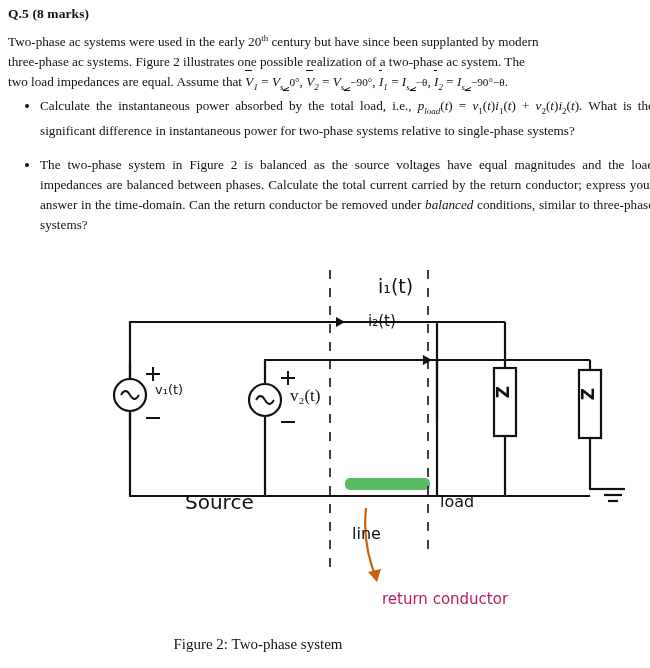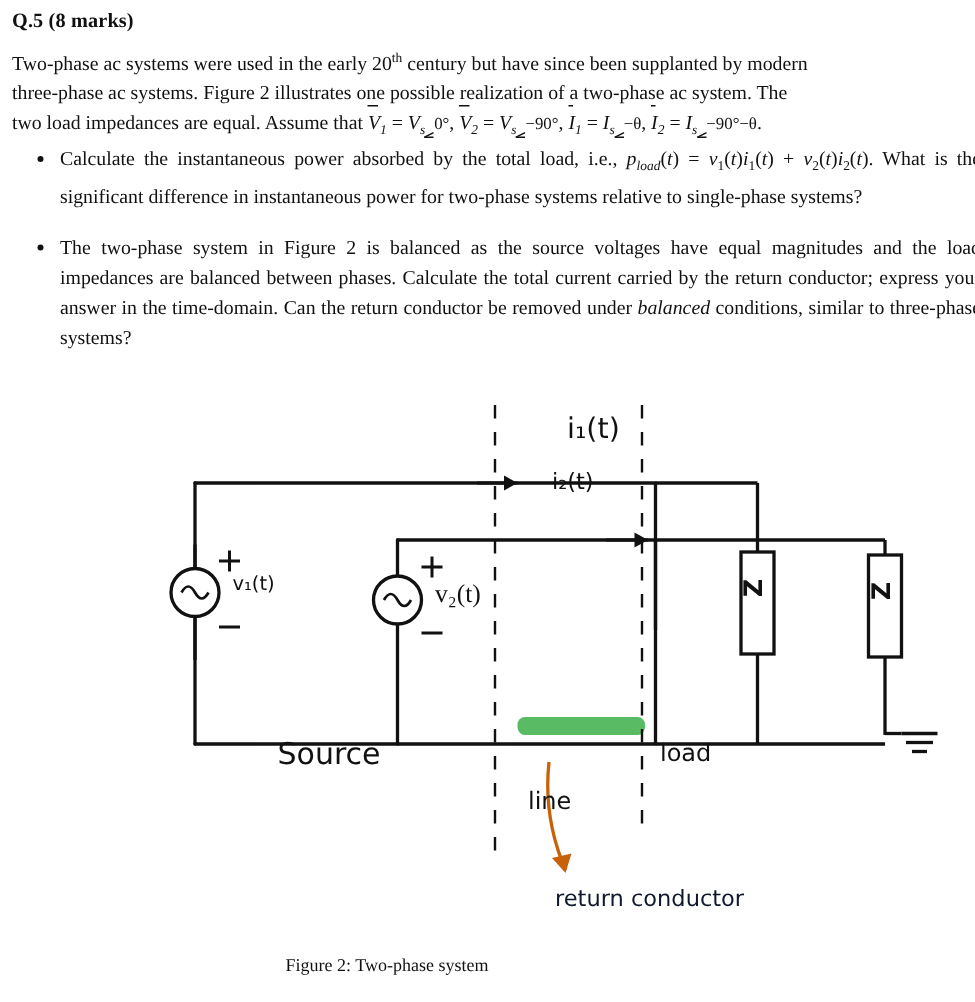--- a/index.html
+++ b/index.html
@@ -91,38 +91,39 @@
   ul.bullets li {
     margin-bottom: 14px;
     text-align: justify;
   }
   .fig-caption {
     position: absolute;
     left: 0;
     top: 636px;
     width: 516px;
     text-align: center;
-    font-size: 12px;
+    font-size: 15px;
   }
   .circuit {
     position: absolute;
     left: 0;
     top: 250px;
     width: 650px;
     height: 390px;
   }
   .lbl {
     position: absolute;
     font-family: "DejaVu Sans", sans-serif;
     font-size: 14px;
     color: #111;
   }
   .lbl-orange {
-    color: #0f172a;
+    color: #be185d;
     font-size: 15px;
+    margin-left: 12px;
   }
 </style>
 </head>
 <body>
 
 <div class="page">
 
   <div class="qtitle">Q.5 (8 marks)</div>
 
   <div class="intro">

